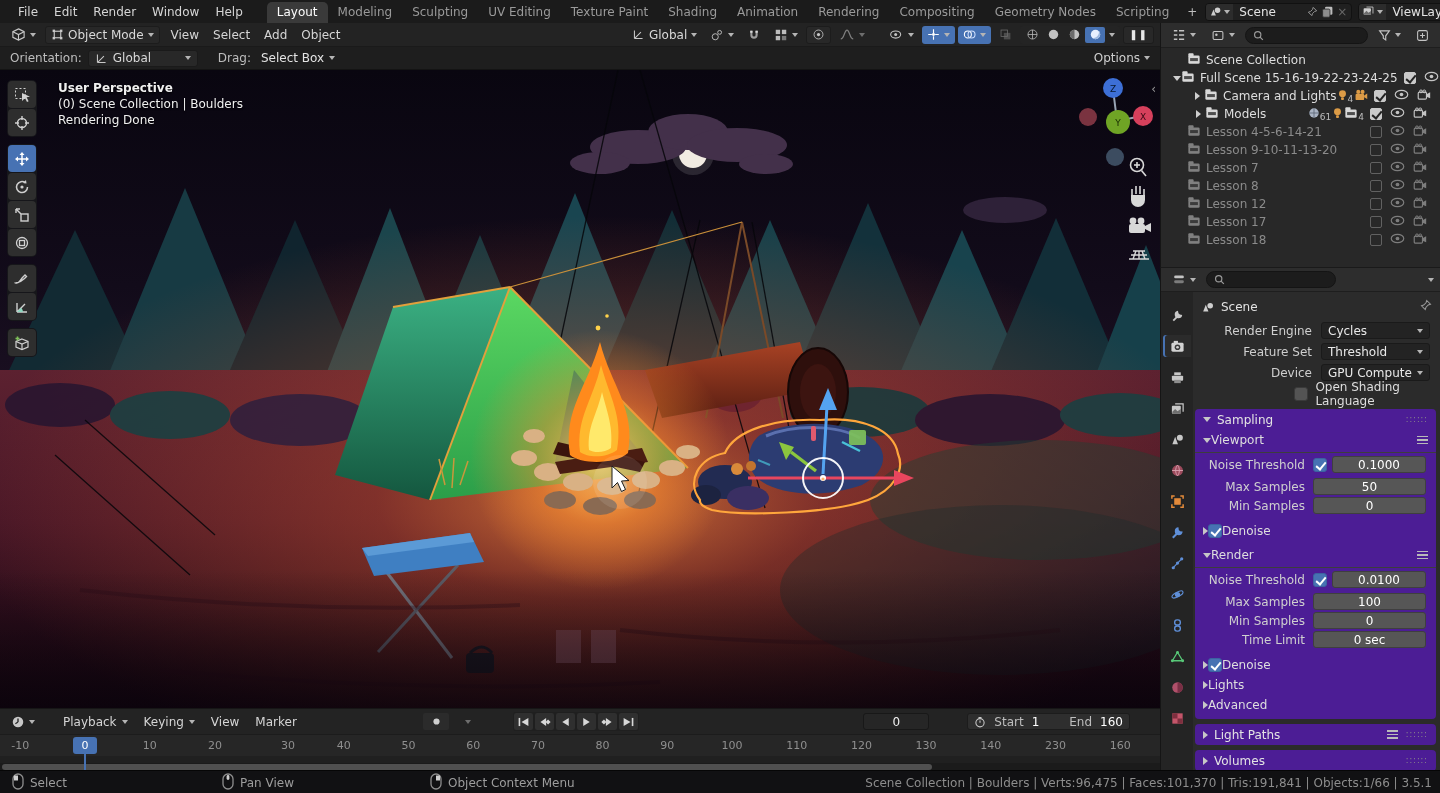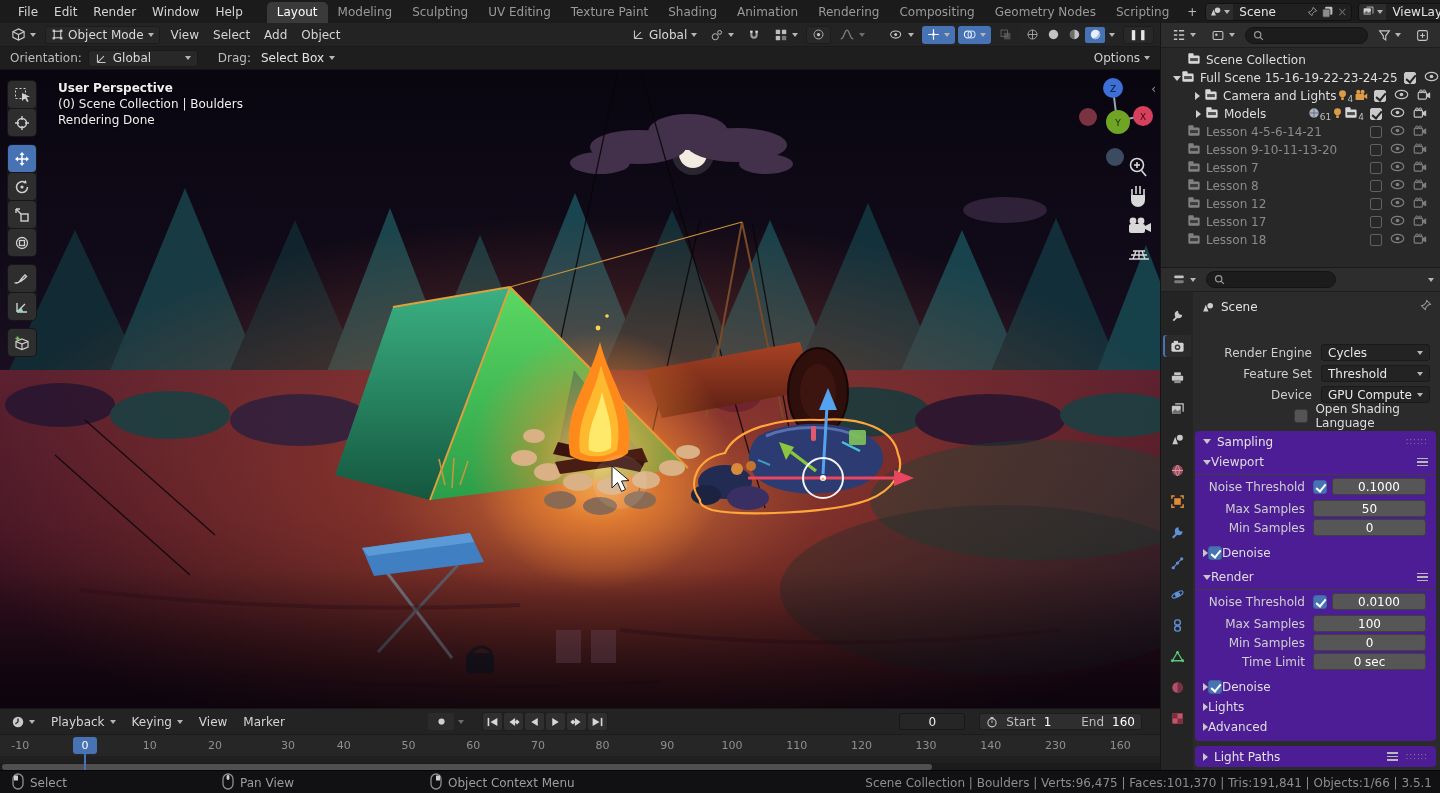--- a/index.html
+++ b/index.html
@@ -113,21 +113,21 @@
   .sep { height:1px; background:#3d3d3d; margin:2px 0; }
   .srow { display:flex; align-items:center; height:19px; padding:0 10px 0 0; }
   .srow .plabel { width:118px; text-align:right; color:#cfcfcf; padding-right:8px; font-size:12px; white-space:nowrap; }
   .preset-lines { display:inline-flex; flex-direction:column; gap:2px; }
   .preset-lines i { display:block; width:11px; height:1.6px; background:#b9b9b9; }
   .dragdots { color:#8b8b8b; font-size:8px; letter-spacing:1px; }
 
   
   .timeline { position:absolute; left:0; top:708px; width:1160px; height:62px; background:#232323; z-index:20;
               border-top:1px solid #161616; }
-  .tl-header { height:25px; display:flex; align-items:center; padding:0 6px; gap:4px; }
+  .tl-header { height:25px; display:flex; align-items:center; padding:0 6px; gap:16px; }
   .tl-menus { display:flex; align-items:center; gap:2px; }
   .tl-menu { padding:2px 7px; color:#d5d5d5; display:flex; gap:5px; align-items:center; }
   .transport { display:flex; gap:2px; background:#1f1f1f; border-radius:3px; padding:1px; }
   .tbtn { width:19px; height:17px; background:#2f2f2f; border-radius:2px; display:flex; align-items:center; justify-content:center; }
   .frame-field { width:66px; height:17px; background:#262626; border:1px solid #181818; border-radius:3px;
                  color:#efefef; display:flex; align-items:center; justify-content:center; }
   .range-group { display:flex; align-items:center; height:17px; background:#2e2e2e; border:1px solid #1c1c1c;
                  border-radius:3px; padding:0 6px; gap:8px; color:#d8d8d8; }
   .ruler { position:relative; height:22px; background:#262626; border-top:1px solid #1c1c1c; }
   .tick { position:absolute; top:4px; transform:translateX(-50%); color:#8f8f8f; font-size:11px; }
@@ -1104,21 +1104,21 @@
             <path d="M5.5 5.5 8.5 13H2.5z" fill="#cfcfcf"></path>
           </svg>
         <span>Scene</span>
         <span class="pin">
           <svg width="12" height="12" viewBox="0 0 16 16">
               <path d="M9 2l5 5-3 1-3 3-1 3-5-5 3-1 3-3z" fill="none" stroke="#9a9a9a" stroke-width="1.4"></path>
             </svg>
         </span>
       </div>
 
-      <div class="prow" style="margin-top:24px">
+      <div class="prow" style="margin-top:2px">
         <span class="plabel">Render Engine</span>
         <span class="pfield drop">
           <span>Cycles</span>
           <span class="caret"></span>
         </span>
       </div>
       <div class="prow">
         <span class="plabel">Feature Set</span>
         <span class="pfield drop">
           <span>Threshold</span>

